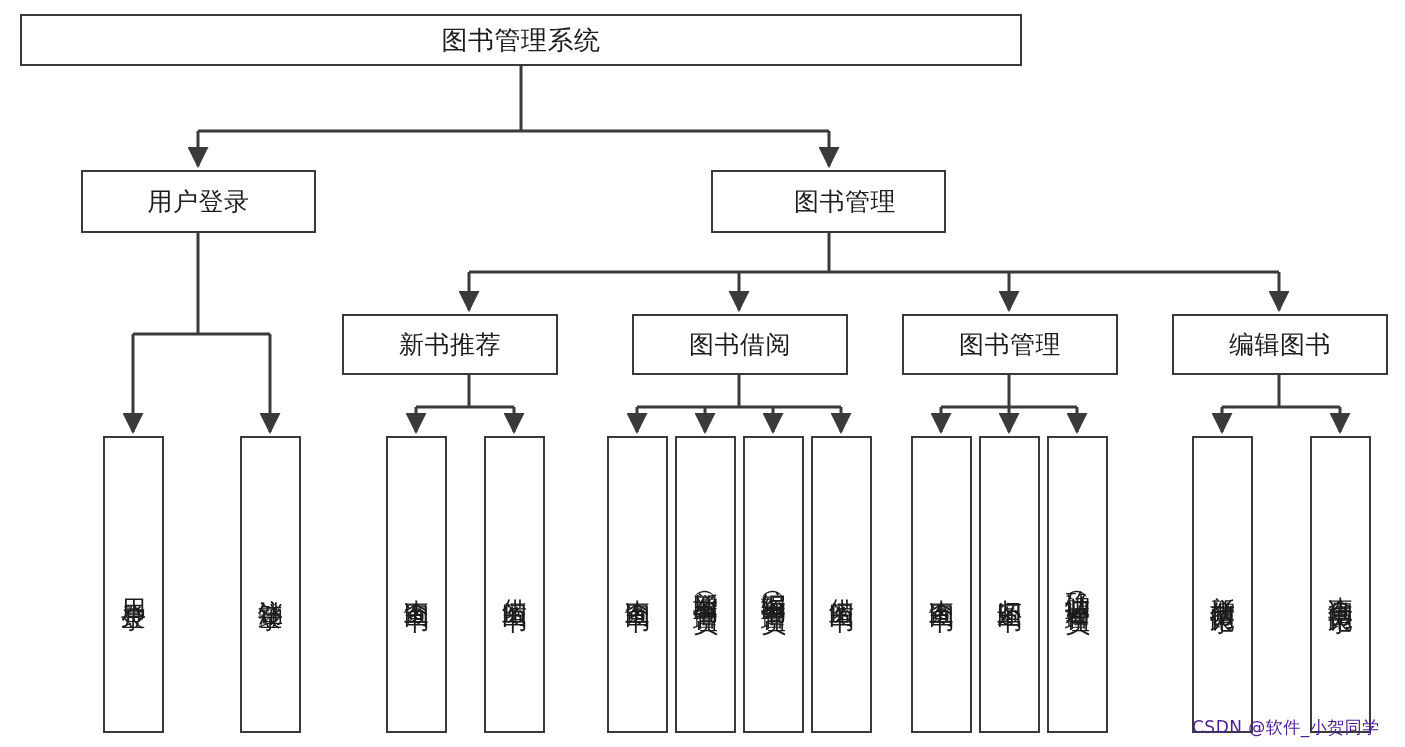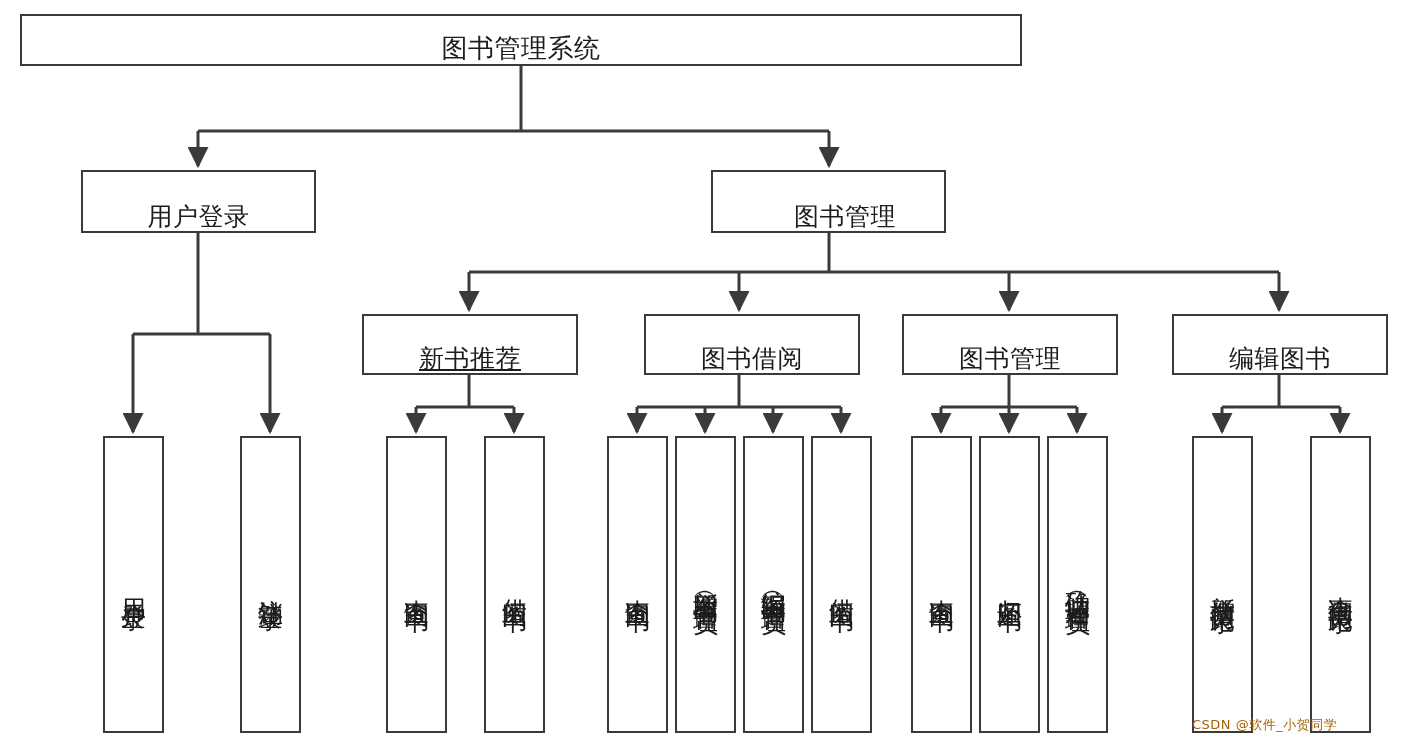--- a/index.html
+++ b/index.html
@@ -24,21 +24,21 @@
     width: 1405px;
     height: 747px;
     pointer-events: none;
   }
   .node {
     position: absolute;
     box-sizing: border-box;
     background: #ffffff;
     border: 2.5px solid #3a3a3a;
     display: flex;
-    align-items: flex-end;
+    align-items: center;
     justify-content: center;
     color: #1c1c1c;
   }
   .node .label {
     display: block;
     text-align: center;
     line-height: 1.18;
     white-space: pre;
   }
   
@@ -56,22 +56,22 @@
   }
   .node.vert .label {
     writing-mode: vertical-rl;
     text-orientation: upright;
     font-size: 25px;
     line-height: 1.0;
     letter-spacing: 3px;
   }
   .watermark {
     position: absolute;
-    font-size: 13px;
-    color: #a16207;
+    font-size: 17px;
+    color: #4c1d95;
     white-space: pre;
     letter-spacing: 0.5px;
   }
 </style>
 </head>
 <body>
 
 <div id="canvas">
 
   <svg class="lines" viewBox="0 0 1405 747" xmlns="http://www.w3.org/2000/svg">
@@ -132,25 +132,25 @@
   </div>
 
   <div class="node horiz" style="left:81px; top:170px; width:235px; height:63px;">
     <span class="label">用户登录</span>
   </div>
 
   <div class="node horiz" style="left:711px; top:170px; width:235px; height:63px;padding-left:33px;">
     <span class="label">图书管理</span>
   </div>
 
-  <div class="node horiz" style="left:362px; top:314px; width:216px; height:61px;text-decoration:underline;">
+  <div class="node horiz" style="left:342px; top:314px; width:216px; height:61px;">
     <span class="label">新书推荐</span>
   </div>
 
-  <div class="node horiz" style="left:632px; top:314px; width:216px; height:61px;margin-left:12px;">
+  <div class="node horiz" style="left:632px; top:314px; width:216px; height:61px;">
     <span class="label">图书借阅</span>
   </div>
 
   <div class="node horiz" style="left:902px; top:314px; width:216px; height:61px;">
     <span class="label">图书管理</span>
   </div>
 
   <div class="node horiz" style="left:1172px; top:314px; width:216px; height:61px;">
     <span class="label">编辑图书</span>
   </div>

